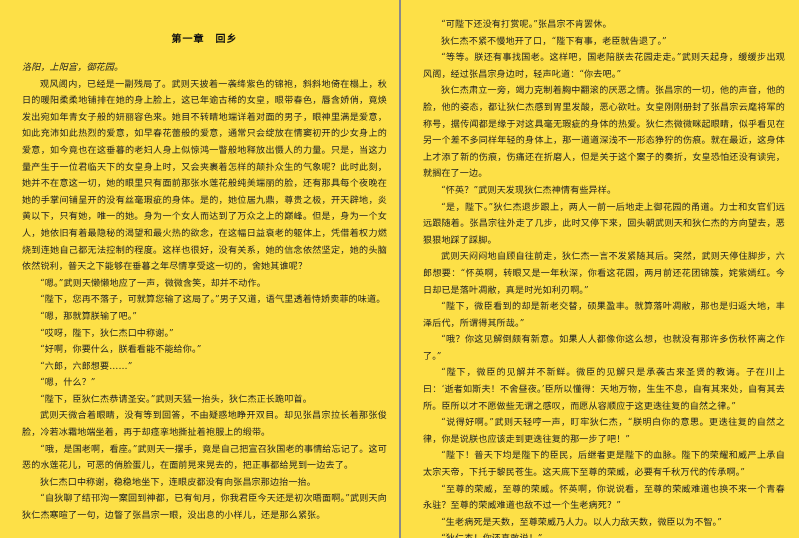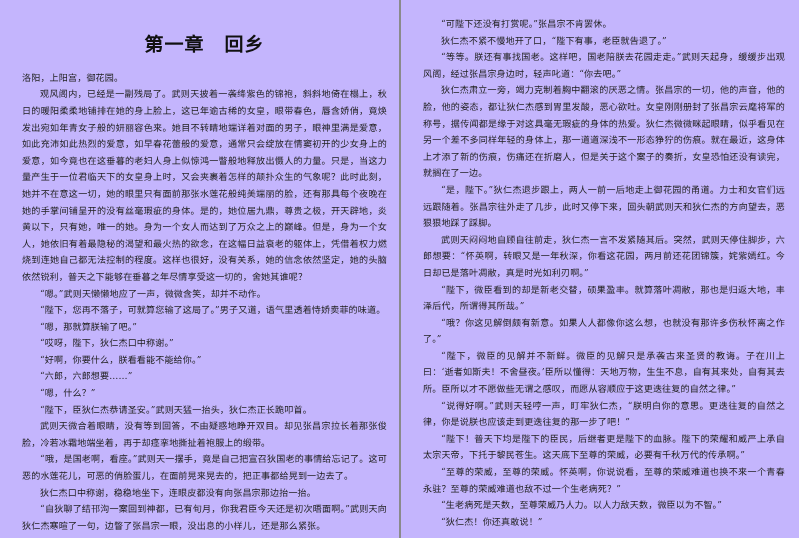--- a/index.html
+++ b/index.html
@@ -35,21 +35,21 @@
     top: 0;
     bottom: 0;
     width: 1px;
     background: #b9b9b9;
   }
 
   .page {
     position: relative;
     box-sizing: border-box;
     height: 538px;
-    background: #c4b5fd;
+    background: #fde047;
     overflow: hidden;
   }
 
   .page-left {
     width: 399px;
     padding: 0 12px 0 22px;
   }
 
   
   .gutter {
@@ -60,21 +60,21 @@
   }
 
   .page-right {
     width: 398px;
     padding: 0 14px 0 22px;
   }
 
   
   .chapter-title {
     text-align: center;
-    font-size: 19px;
+    font-size: 10px;
     font-weight: 700;
     letter-spacing: 1px;
     margin: 0;
     padding: 33px 0 14px 0;
     line-height: 1.2;
     color: #111111;
     white-space: pre;
   }
 
   
@@ -93,20 +93,21 @@
 
   .body-text p {
     margin: 0;
     text-indent: 2em;
     text-align: justify;
   }
 
   
   .body-text p.noindent {
     text-indent: 0;
+    font-style: italic;
   }
 </style>
 </head>
 <body>
 
 <div class="spread">
 
   <div class="page page-left">
 
     <h1 class="chapter-title">第一章　回乡</h1>
@@ -131,20 +132,21 @@
   </div>
 
   <div class="gutter"></div>
 
   <div class="page page-right">
     <div class="body-text">
       <p>“可陛下还没有打赏呢。”张昌宗不肯罢休。</p>
       <p>狄仁杰不紧不慢地开了口，“陛下有事，老臣就告退了。”</p>
       <p>“等等。朕还有事找国老。这样吧，国老陪朕去花园走走。”武则天起身，缓缓步出观风阁，经过张昌宗身边时，轻声叱道：“你去吧。”</p>
       <p>狄仁杰肃立一旁，竭力克制着胸中翻滚的厌恶之情。张昌宗的一切，他的声音，他的脸，他的姿态，都让狄仁杰感到胃里发酸，恶心欲吐。女皇刚刚册封了张昌宗云麾将军的称号，据传闻都是缘于对这具毫无瑕疵的身体的热爱。狄仁杰微微眯起眼睛，似乎看见在另一个差不多同样年轻的身体上，那一道道深浅不一形态狰狞的伤痕。就在最近，这身体上才添了新的伤痕，伤痛还在折磨人，但是关于这个案子的奏折，女皇恐怕还没有读完，就搁在了一边。</p>
+      <p>“怀英？”武则天发现狄仁杰神情有些异样。</p>
       <p>“是，陛下。”狄仁杰退步跟上，两人一前一后地走上御花园的甬道。力士和女官们远远跟随着。张昌宗往外走了几步，此时又停下来，回头朝武则天和狄仁杰的方向望去，恶狠狠地踩了踩脚。</p>
       <p>武则天闷闷地自顾自往前走，狄仁杰一言不发紧随其后。突然，武则天停住脚步，六郎想要：“怀英啊，转眼又是一年秋深，你看这花园，两月前还花团锦簇，姹紫嫣红。今日却已是落叶凋敝，真是时光如利刃啊。”</p>
       <p>“陛下，微臣看到的却是新老交替，硕果盈丰。就算落叶凋敝，那也是归返大地，丰泽后代，所谓得其所哉。”</p>
       <p>“哦？你这见解倒颇有新意。如果人人都像你这么想，也就没有那许多伤秋怀离之作了。”</p>
       <p>“陛下，微臣的见解并不新鲜。微臣的见解只是承袭古来圣贤的教诲。子在川上曰：‘逝者如斯夫！不舍昼夜。’臣所以懂得：天地万物，生生不息，自有其来处，自有其去所。臣所以才不愿做些无谓之感叹，而愿从容顺应于这更迭往复的自然之律。”</p>
       <p>“说得好啊。”武则天轻哼一声，盯牢狄仁杰，“朕明白你的意思。更迭往复的自然之律，你是说朕也应该走到更迭往复的那一步了吧！”</p>
       <p>“陛下！普天下均是陛下的臣民，后继者更是陛下的血脉。陛下的荣耀和威严上承自太宗天帝，下托于黎民苍生。这天底下至尊的荣威，必要有千秋万代的传承啊。”</p>
       <p>“至尊的荣威，至尊的荣威。怀英啊，你说说看，至尊的荣威难道也换不来一个青春永驻？至尊的荣威难道也敌不过一个生老病死？”</p>
       <p>“生老病死是天数，至尊荣威乃人力。以人力敌天数，微臣以为不智。”</p>
       <p>“狄仁杰！你还真敢说！”</p>

